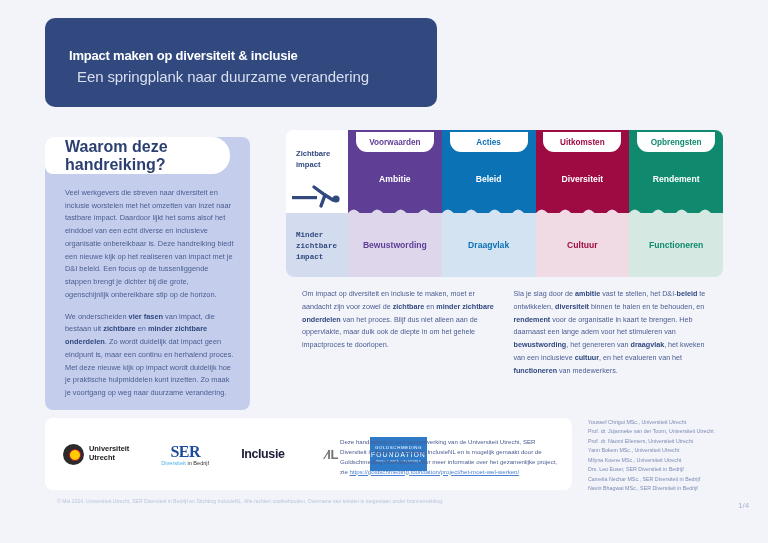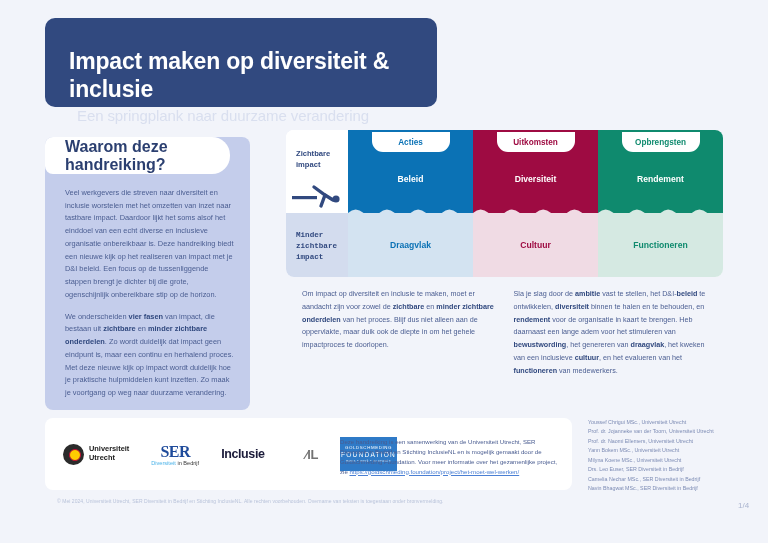--- a/index.html
+++ b/index.html
@@ -13,21 +13,21 @@
 
   
   .header {
     position: absolute; left: 45px; top: 18px;
     width: 392px; height: 89px;
     background: #31497f;
     border-radius: 10px;
     padding: 30px 0 0 24px;
   }
   .header h1 {
-    font-size: 23px; font-weight: bold; color: #ffffff;
+    font-size: 13px; font-weight: bold; color: #ffffff;
     letter-spacing: -0.2px; line-height: 1.2;
   }
   .header h2 {
     font-size: 15px; font-weight: normal; color: #d9dfef;
     margin-top: 4px; letter-spacing: -0.1px; margin-left: 8px;
   }
 
   
   .intro-card {
     position: absolute; left: 45px; top: 137px;
@@ -133,21 +133,21 @@
     font-size: 7.2px; line-height: 1.78; color: #4a5d91;
   }
   .dive-cols b { font-weight: bold; color: #31497f; }
 
   
   .footer-card {
     position: absolute; left: 45px; top: 418px;
     width: 527px; height: 72px;
     background: #ffffff; border-radius: 8px;
   }
-  .logos { display: flex; align-items: center; height: 72px; padding-left: 18px; gap: 22px; }
+  .logos { display: flex; align-items: center; height: 72px; padding-left: 18px; gap: 32px; }
 
   .logo-uu { display: flex; align-items: center; gap: 5px; }
   .uu-mark {
     width: 21px; height: 21px; border-radius: 50%;
     background: #2b2b2b; position: relative;
   }
   .uu-mark::after {
     content: ""; position: absolute; left: 5.5px; top: 5.5px;
     width: 10px; height: 10px; border-radius: 50%;
     background: #ffcd00; border: 1.6px solid #c00a35;
@@ -235,20 +235,34 @@
           <path d="M22 5 L33 13 L41 18" stroke="#31497f" stroke-width="3.4" fill="none" stroke-linecap="round"></path>
           <path d="M33 13 L29 24" stroke="#31497f" stroke-width="3.4" fill="none" stroke-linecap="round"></path>
         </svg>
         <div class="lbl-invis">
           <div>Minder</div>
           <div>zichtbare</div>
           <div>impact</div>
         </div>
       </div>
 
+      <div class="mcol">
+        <div class="top" style="background:#5f3e96"></div>
+        <div class="bot" style="background:#ded7ec"></div>
+        <div class="wave-wrap">
+          <svg viewBox="0 0 100 18" preserveAspectRatio="none">
+            <path d="M0,11 Q6,4 12.5,11 T25,11 T37.5,11 T50,11 T62.5,11 T75,11 T87.5,11 T100,11 L100,18 L0,18 Z" fill="#ded7ec"></path>
+          </svg>
+        </div>
+        <div class="head-pill">
+          <span style="color:#5f3e96">Voorwaarden</span>
+        </div>
+        <div class="top-word">Ambitie</div>
+        <div class="bot-word" style="color:#5f3e96">Bewustwording</div>
+      </div>
 
       <div class="mcol">
         <div class="top" style="background:#0b72b5"></div>
         <div class="bot" style="background:#d3e3f1"></div>
         <div class="wave-wrap">
           <svg viewBox="0 0 100 18" preserveAspectRatio="none">
             <path d="M0,11 Q6,4 12.5,11 T25,11 T37.5,11 T50,11 T62.5,11 T75,11 T87.5,11 T100,11 L100,18 L0,18 Z" fill="#d3e3f1"></path>
           </svg>
         </div>
         <div class="head-pill">

